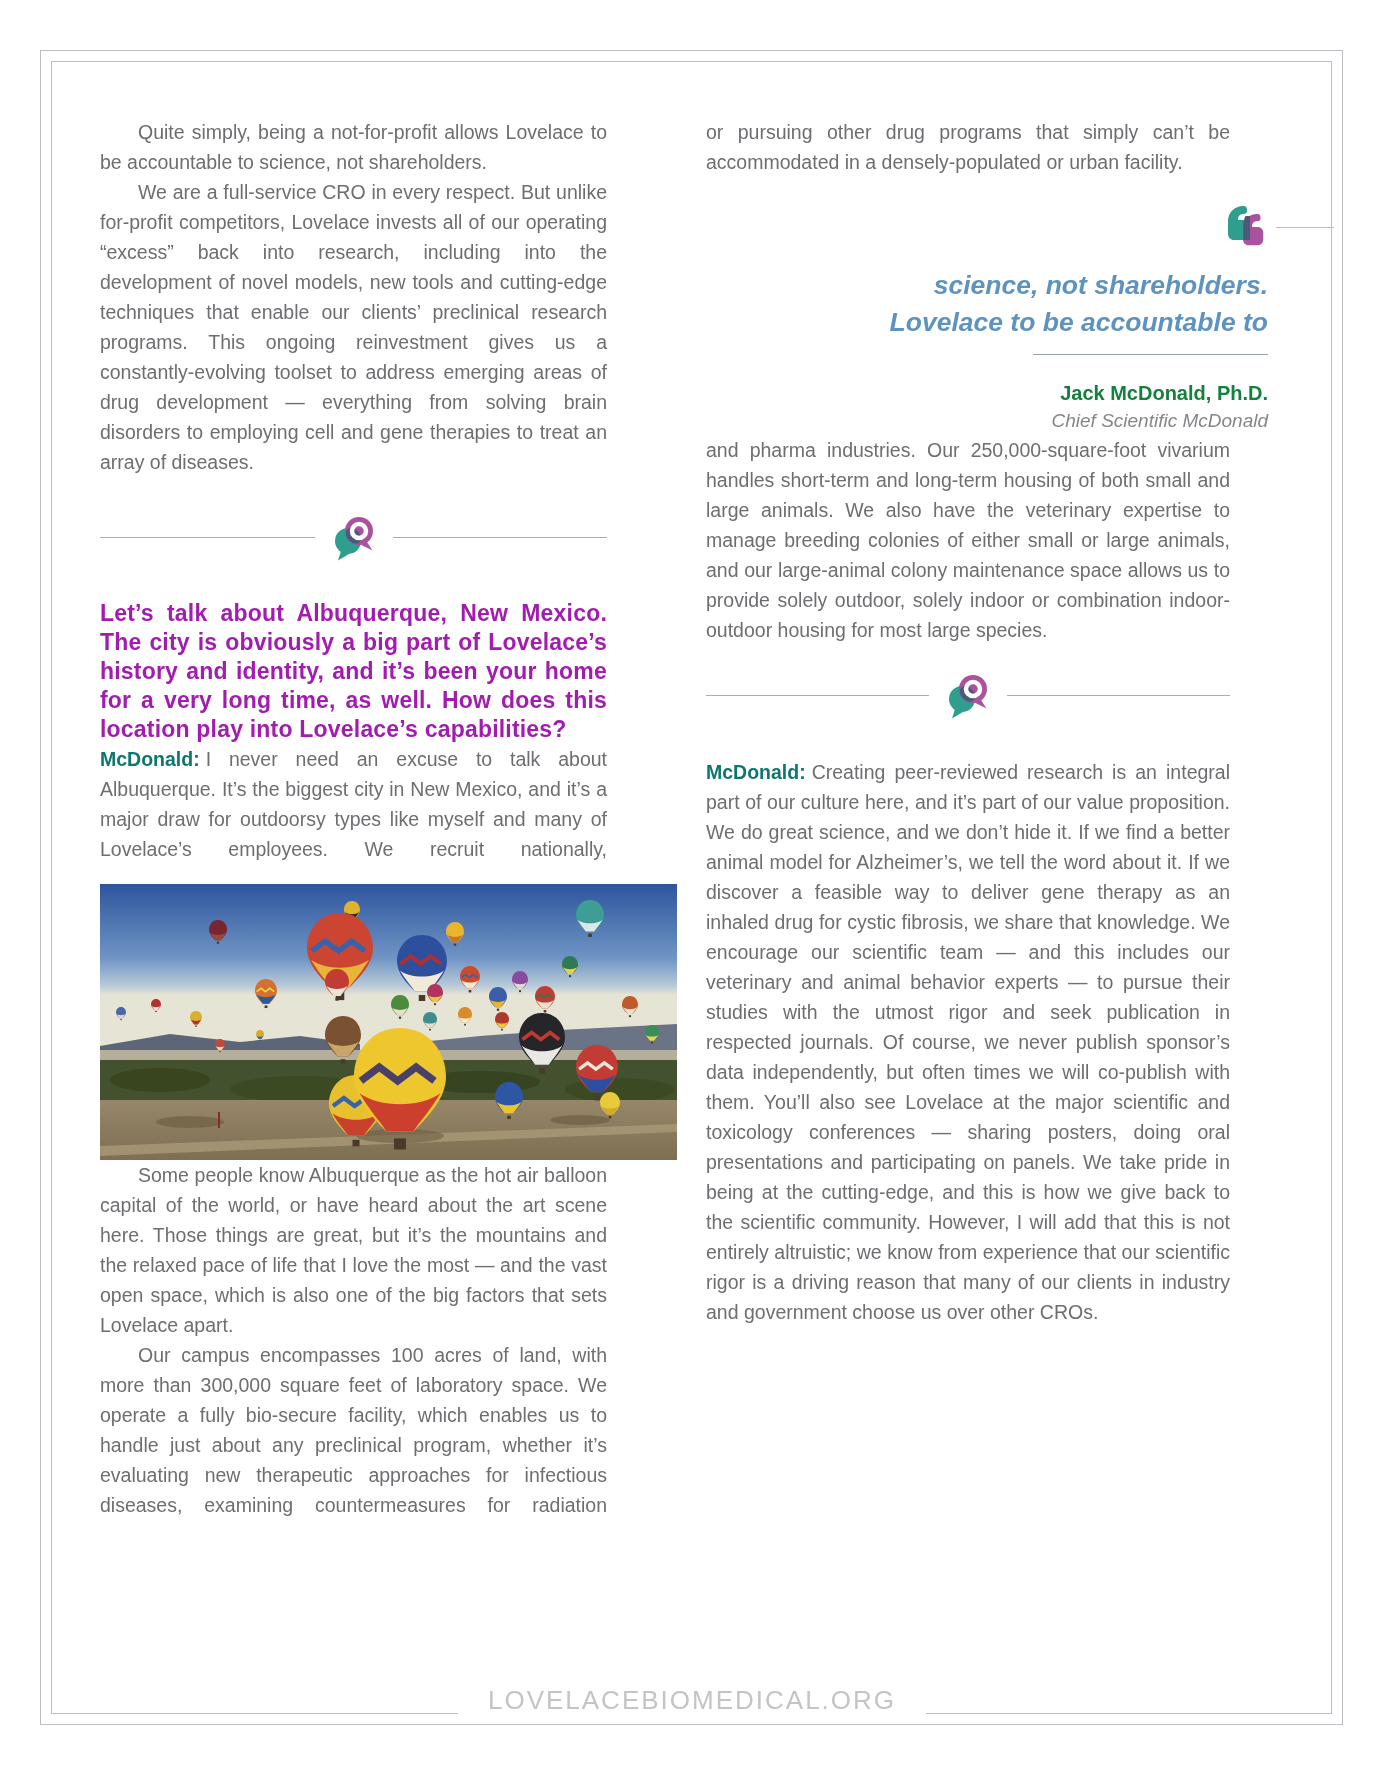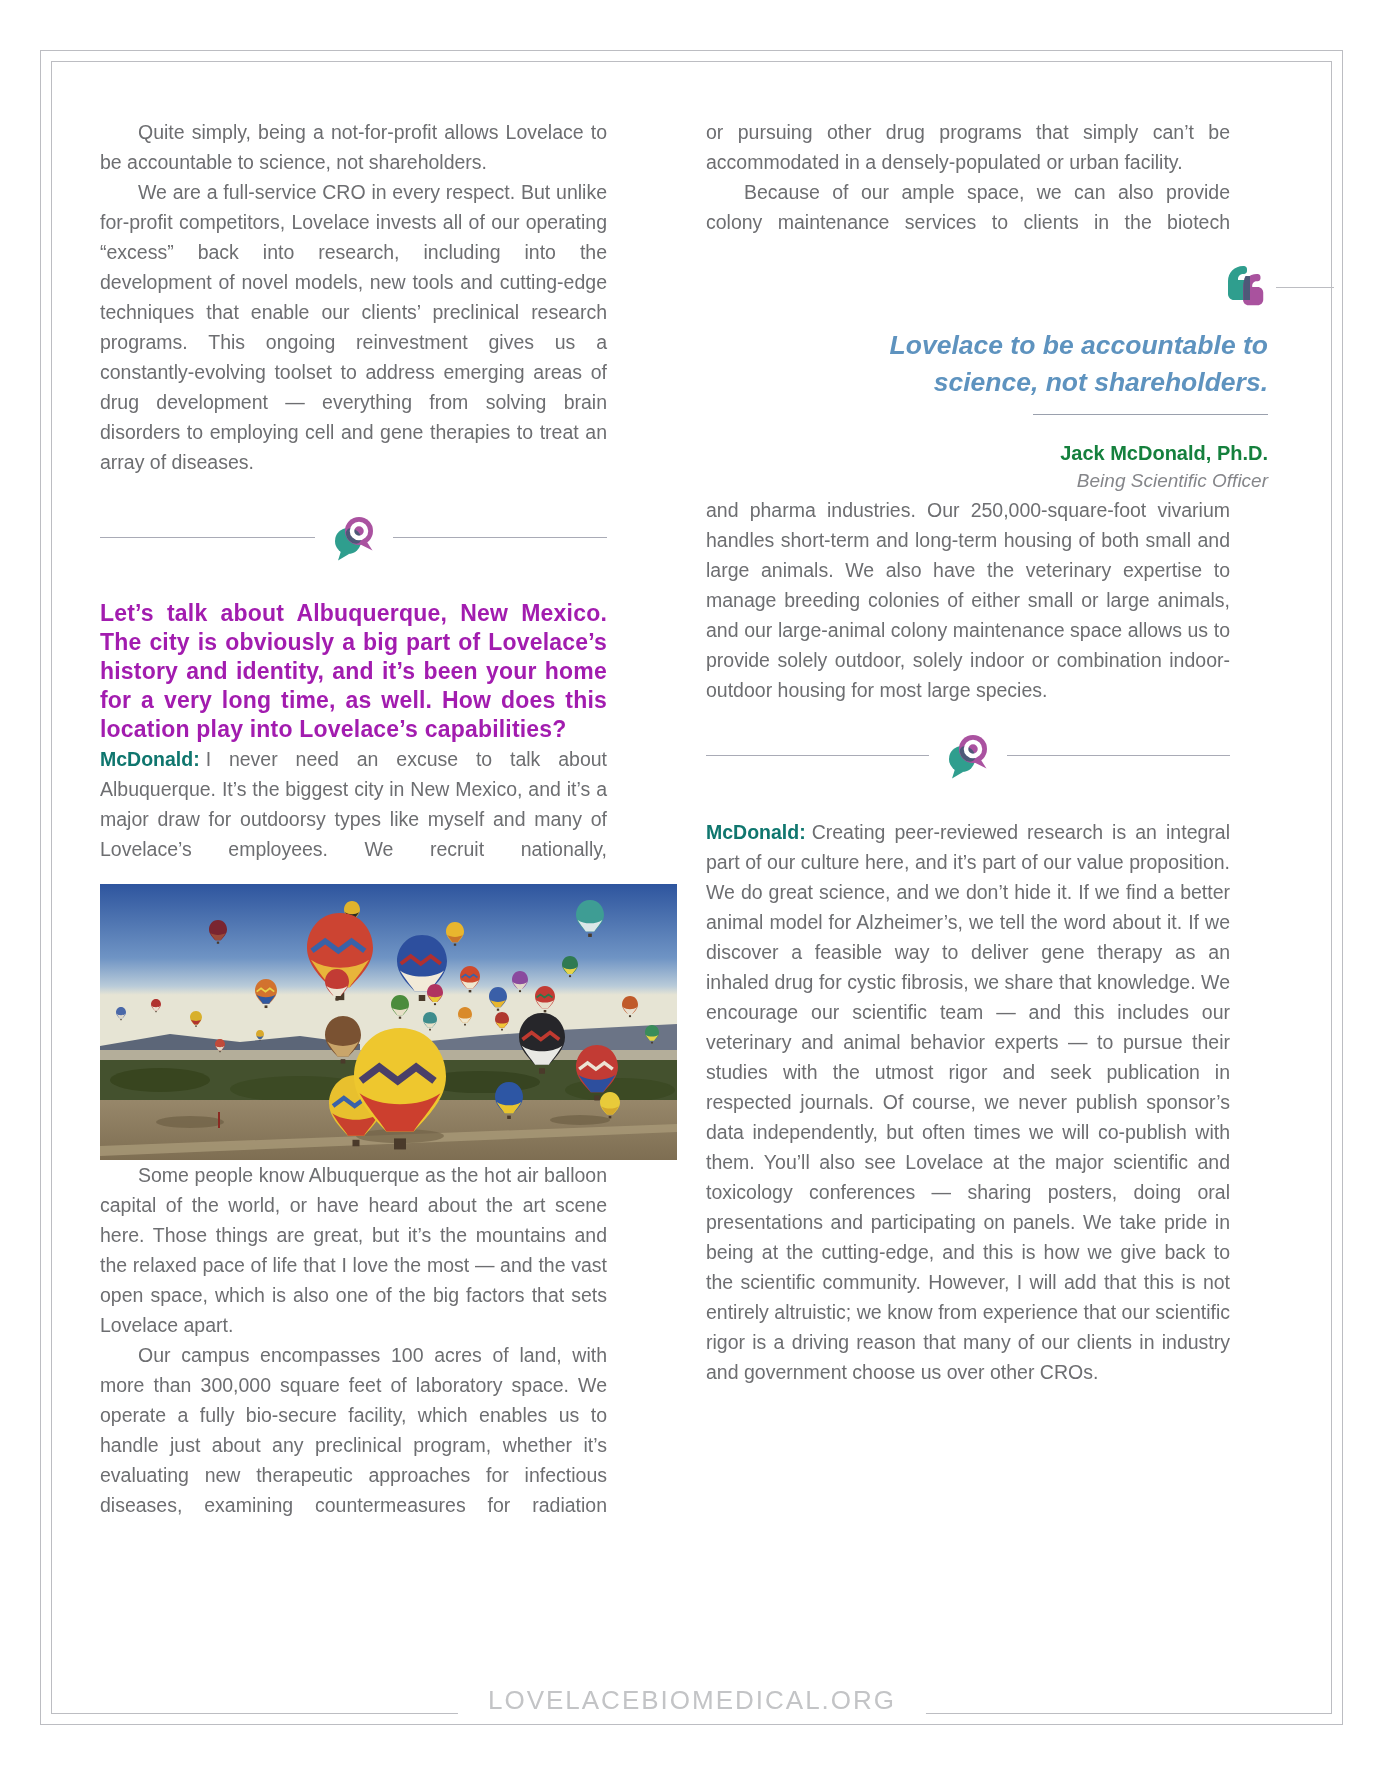--- a/index.html
+++ b/index.html
@@ -276,42 +276,41 @@
           </g>
       </svg>
     </div>
 
     <p class="indent">Some people know Albuquerque as the hot air balloon capital of the world, or have heard about the art scene here. Those things are great, but it’s the mountains and the relaxed pace of life that I love the most — and the vast open space, which is also one of the big factors that sets Lovelace apart.</p>
     <p class="indent force-just">Our campus encompasses 100 acres of land, with more than 300,000 square feet of laboratory space. We operate a fully bio-secure facility, which enables us to handle just about any preclinical program, whether it’s evaluating new therapeutic approaches for infectious diseases, examining countermeasures for radiation</p>
   </div>
 
   <div class="col col-right">
     <p>or pursuing other drug programs that simply can’t be accommodated in a densely-populated or urban facility.</p>
-    <p class="indent force-just">Because of our ample space, we can also provide colony maintenance services to clients in the biotech</p>
 
     <div class="quote-wrap">
       <div class="quote-icon-row">
         <svg width="42" height="48" viewBox="0 0 42 48">
           <g transform="translate(2,3) scale(0.125) translate(0,-96)">
             <path fill="#2f9e8e" d="M0 216 C0 149 54 96 120 96 L128 96 C141 96 152 107 152 120 L152 136 C152 149 141 160 128 160 L120 160 C98 160 80 178 80 200 L80 208 L128 208 C154 208 176 229 176 256 L176 320 C176 346 154 368 128 368 L48 368 C21 368 0 346 0 320 Z"></path>
           </g>
           <g transform="translate(17,11) scale(0.115) translate(0,-96)">
             <path fill="#a9529e" d="M0 216 C0 149 54 96 120 96 L128 96 C141 96 152 107 152 120 L152 136 C152 149 141 160 128 160 L120 160 C98 160 80 178 80 200 L80 208 L128 208 C154 208 176 229 176 256 L176 320 C176 346 154 368 128 368 L48 368 C21 368 0 346 0 320 Z"></path>
           </g>
           <path d="M19.5 13 C18 16 17.3 19.5 17.3 23 L17.3 37 L24 37 L24 13 Z" fill="#4e5878"></path>
         </svg>
         <div class="rule-to-border"></div>
       </div>
       <div class="pull-quote">
+        <div class="pq-line">science, not shareholders.</div>
         <div class="pq-line">Lovelace to be accountable to</div>
-        <div class="pq-line">science, not shareholders.</div>
       </div>
       <div class="quote-rule"></div>
       <div class="attr-name">Jack McDonald, Ph.D.</div>
-      <div class="attr-title">Being Scientific Officer</div>
+      <div class="attr-title">Chief Scientific McDonald</div>
     </div>
 
     <p class="after-quote">and pharma industries. Our 250,000-square-foot vivarium handles short-term and long-term housing of both small and large animals. We also have the veterinary expertise to manage breeding colonies of either small or large animals, and our large-animal colony maintenance space allows us to provide solely outdoor, solely indoor or combination indoor-outdoor housing for most large species.</p>
 
     <div class="divider div2">
       <div class="dline"></div>
       <svg width="46" height="48" viewBox="0 0 46 48">
         <circle cx="17" cy="28" r="13" fill="#2f9e8e"></circle>
         <path d="M10 38 L7 47.5 L18 41 Z" fill="#2f9e8e"></path>
         <circle cx="28" cy="18" r="14" fill="#aa52a0"></circle>

